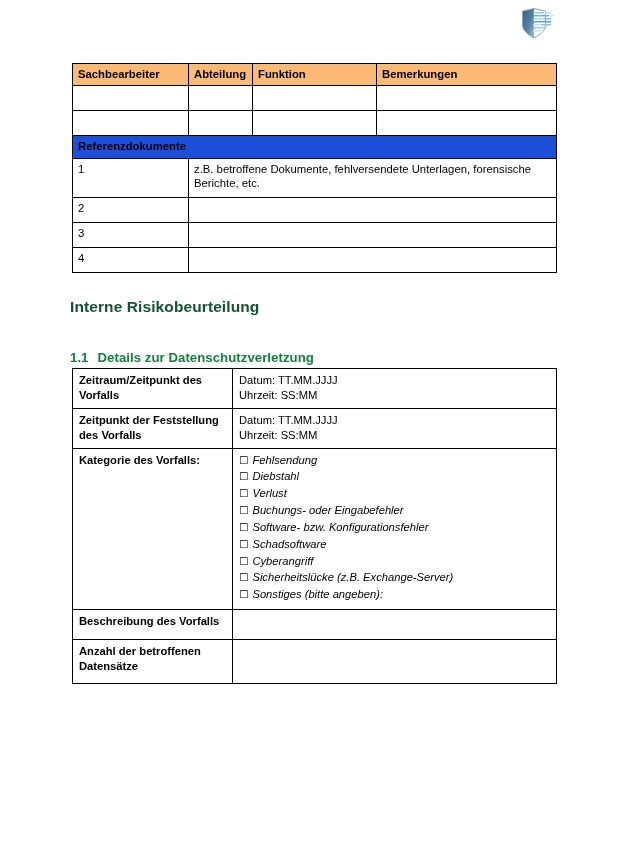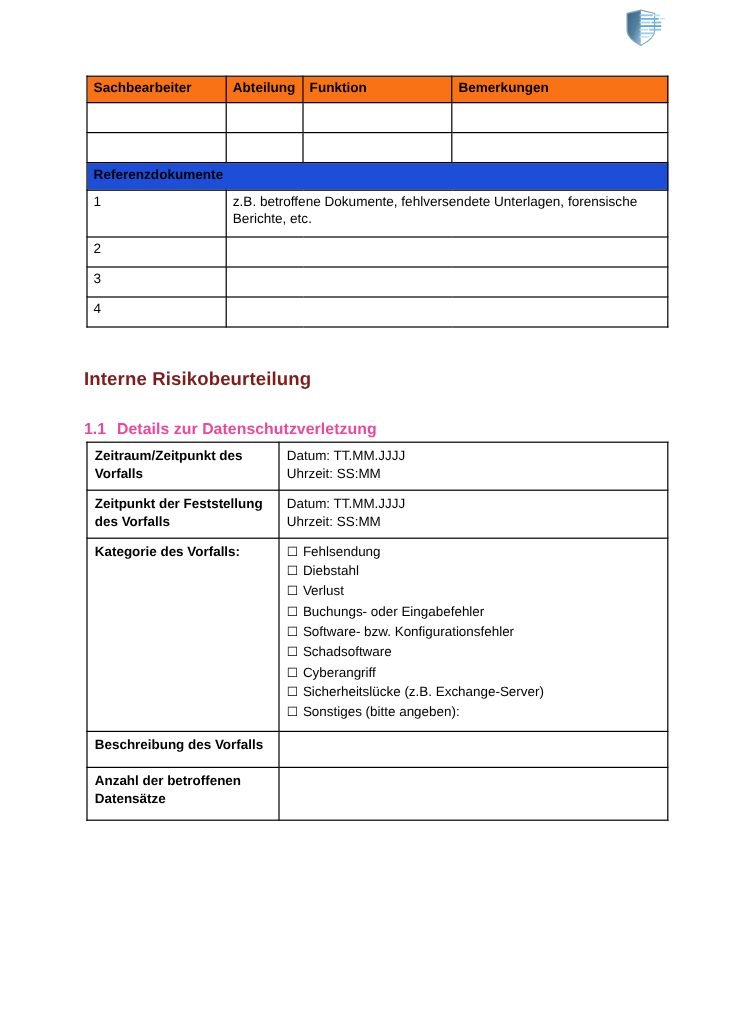--- a/index.html
+++ b/index.html
@@ -48,48 +48,48 @@
   }
   .tbl-people td, .tbl-people th {
     border: 1.4px solid #000000;
     padding: 3px 5px 4px 5px;
     font-size: 11.3px;
     line-height: 1.28;
     vertical-align: top;
     text-align: left;
   }
   .tbl-people th {
-    background: #f97316;
+    background: #fdba74;
     font-weight: bold;
   }
   .tbl-people td.shaded {
     background: #1d4ed8;
     font-weight: bold;
   }
   .row-empty td { height: 17px; }
   .row-ref td { height: 17px; }
   .row-ref1 td { height: 31px; }
 
   
   .h1 {
     position: absolute;
     left: 70px;
-    top: 308px;
+    top: 298px;
     font-size: 15.5px;
     font-weight: bold;
-    color: #7f1d1d;
+    color: #14532d;
     letter-spacing: 0.1px;
   }
   .h2 {
     position: absolute;
     left: 70px;
     top: 350px;
     font-size: 13.2px;
     font-weight: bold;
-    color: #ec4899;
+    color: #15803d;
     letter-spacing: 0.05px;
     white-space: nowrap;
   }
   .h2 .num { margin-right: 9px; }
 
   
   .tbl-details {
     position: absolute;
     left: 72px;
     top: 368px;
@@ -115,20 +115,21 @@
     margin: 0;
     padding: 0;
     list-style: none;
   }
   .chk-list li {
     margin: 0 0 1.5px 0;
     padding: 0;
     white-space: nowrap;
     font-size: 11.2px;
     line-height: 1.37;
+    font-style: italic;
   }
   .chk-box {
     font-family: "DejaVu Sans", sans-serif;
     font-size: 10.5px;
     margin-right: 4px;
   }
 
   
   .footer {
     position: absolute;

